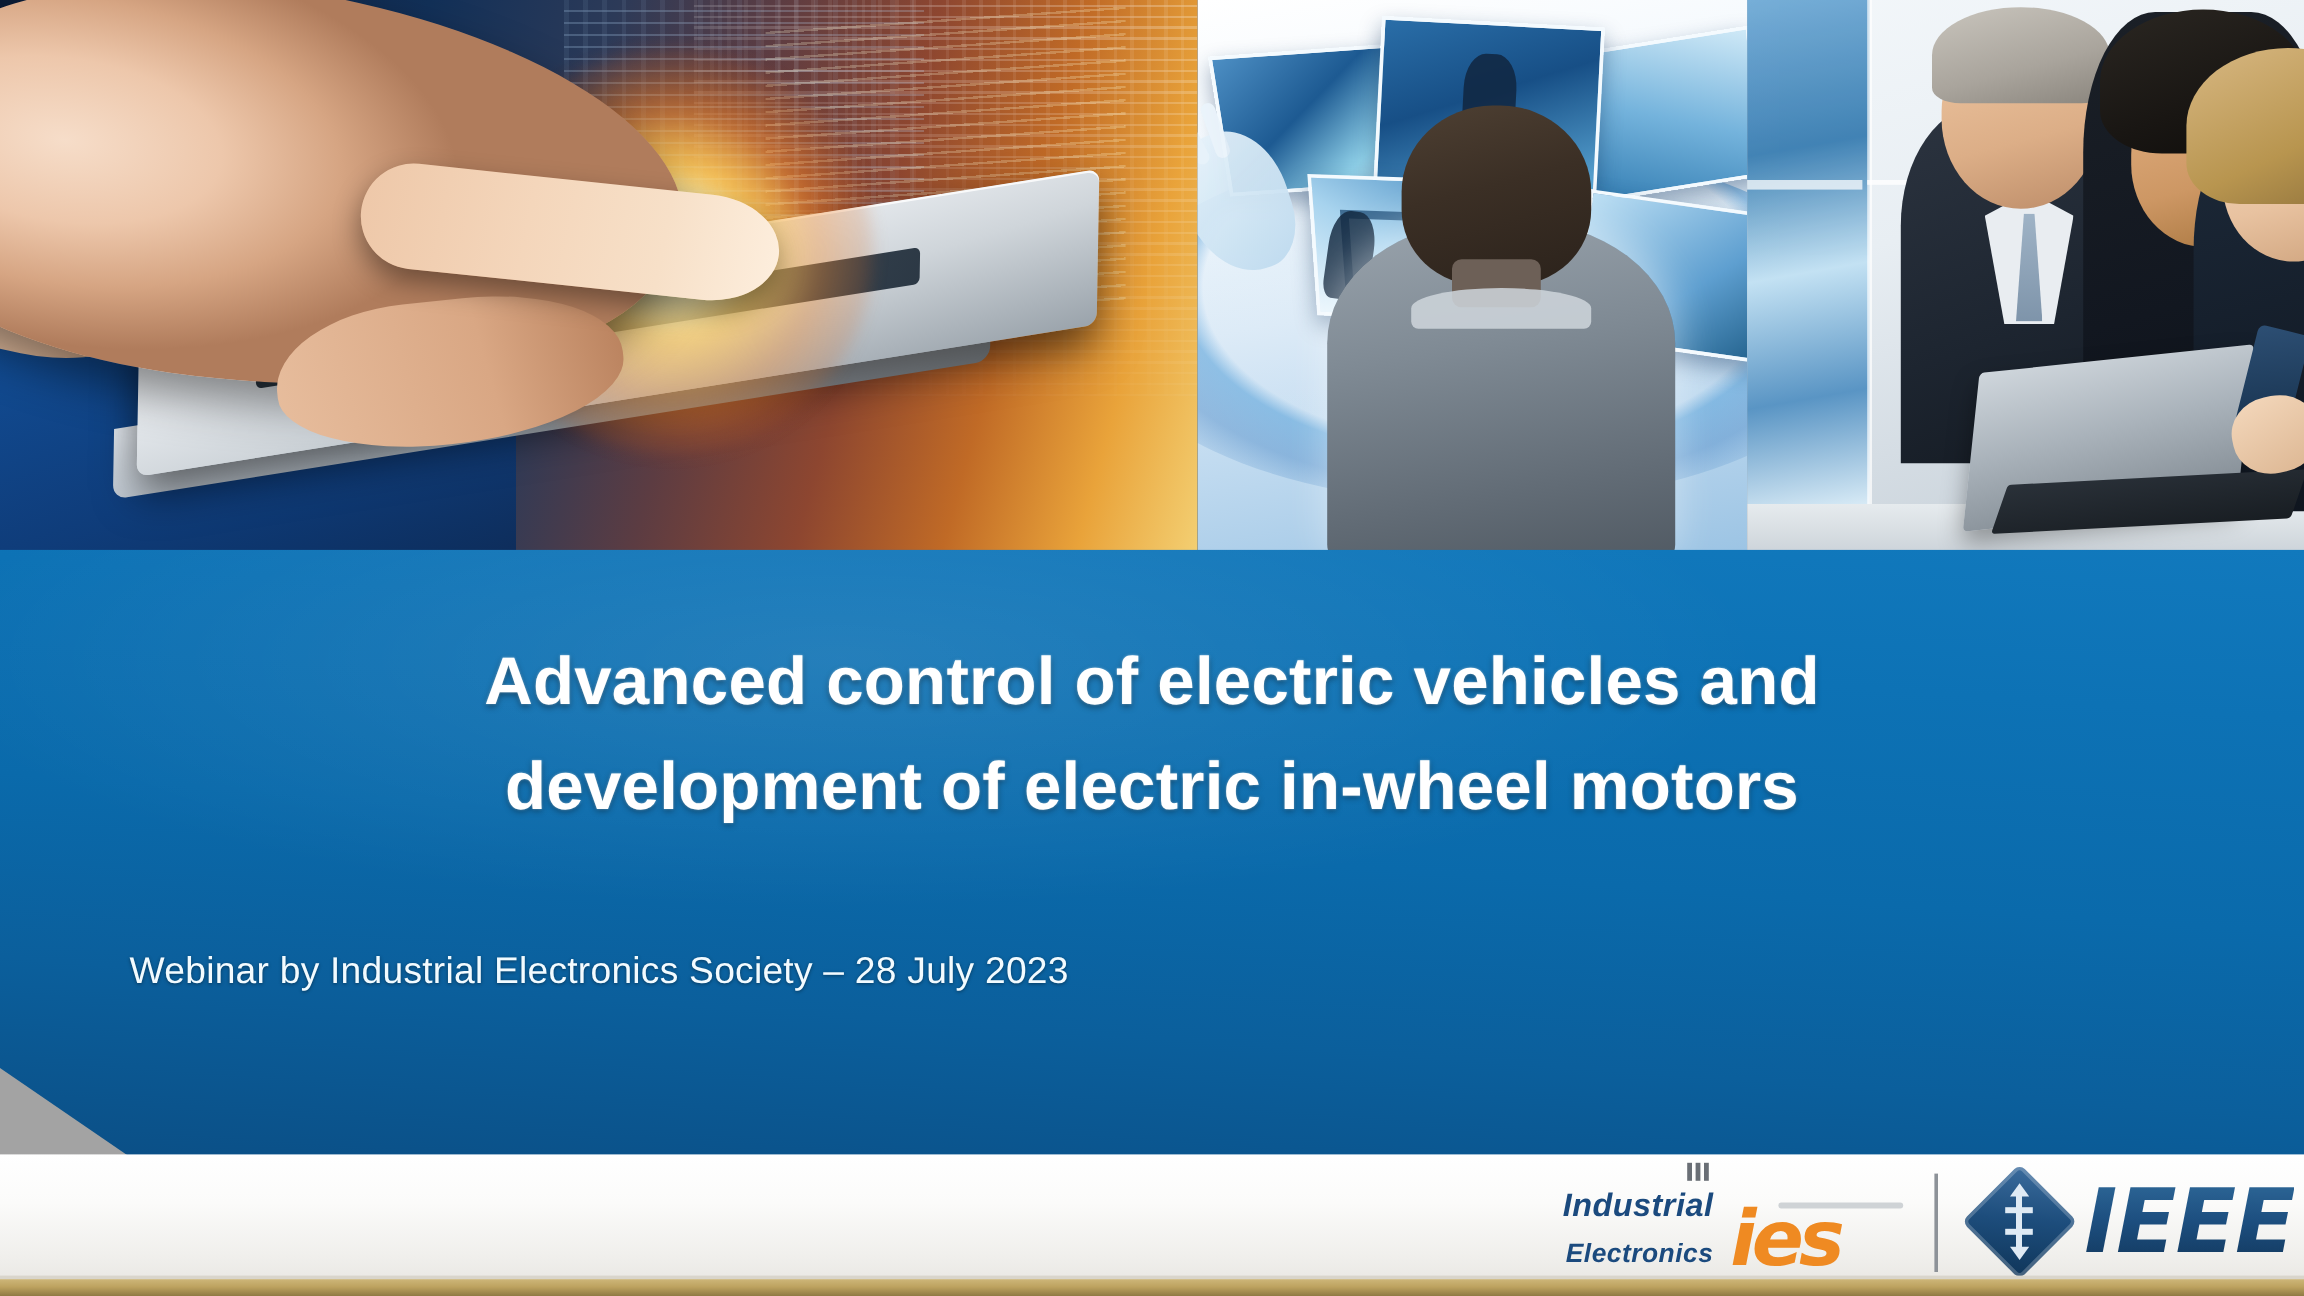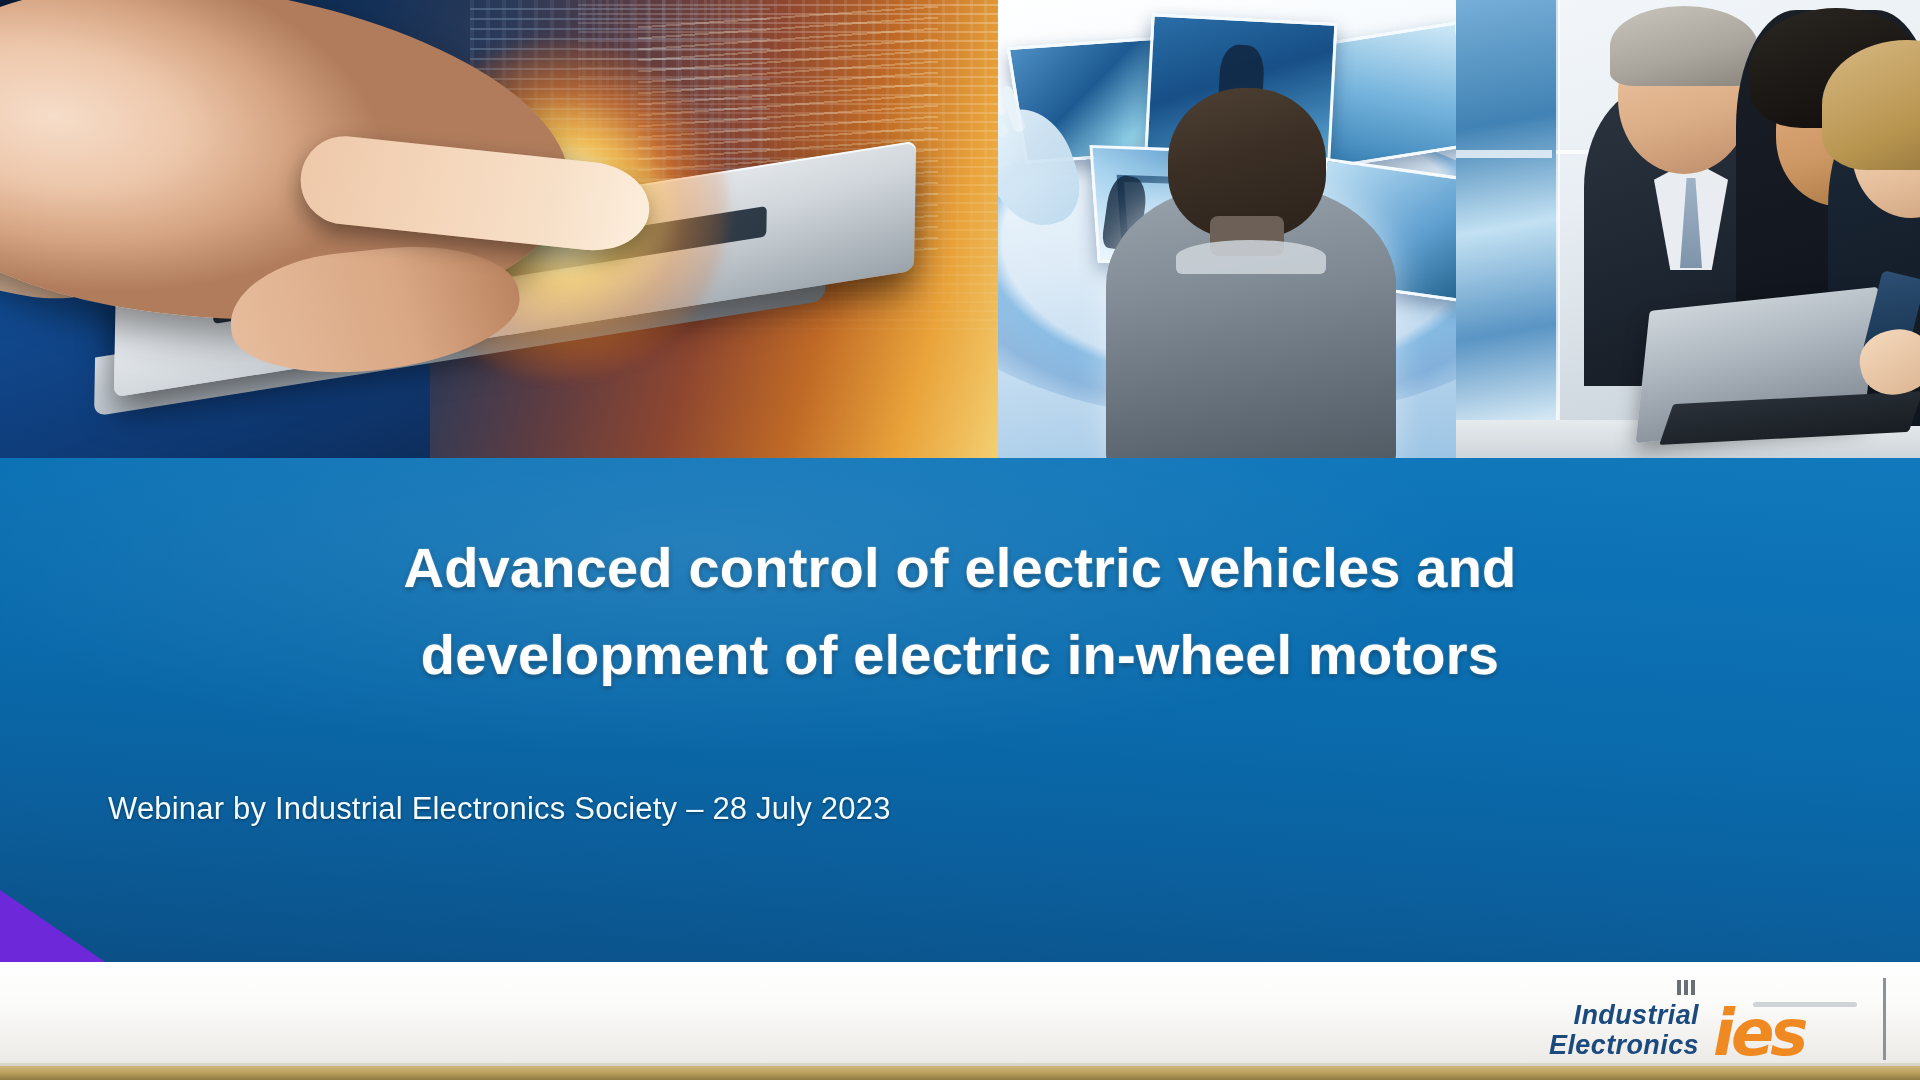--- a/index.html
+++ b/index.html
@@ -1,19 +1,19 @@
 <!DOCTYPE html>
 <html><head>
 <meta charset="utf-8">
 <title>Webinar title slide</title>
 <style>
   html,body{margin:0;padding:0;background:#000;}
   body{width:1920px;height:1080px;overflow:hidden;font-family:"Liberation Sans",sans-serif;}
 
-  #slide{position:relative;width:1920px;height:1080px;overflow:hidden;background:#6d28d9;}
+  #slide{position:relative;width:1920px;height:1080px;overflow:hidden;background:#a3a3a3;}
 
   
   .photo-strip{position:absolute;left:0;top:0;width:1920px;height:460px;display:flex;overflow:hidden;background:#05101e;}
 
   
   .panel1{position:relative;width:998px;height:460px;overflow:hidden;
     background:
       radial-gradient(circle 210px at 560px 210px, rgba(255,255,235,.98) 0%, rgba(255,241,160,.92) 16%, rgba(255,186,60,.72) 34%, rgba(232,108,30,.40) 54%, rgba(150,50,20,.10) 74%, rgba(0,0,0,0) 88%),
       linear-gradient(105deg,#0b1c36 0%,#0d2546 16%,#123058 32%,#2c3a58 46%,#5c3c42 58%,#8d4630 70%,#c06a26 81%,#e9a33a 91%,#f3cf72 100%);
   }
@@ -170,21 +170,21 @@
 
   .logos{position:absolute;right:8px;top:0;height:104px;display:flex;align-items:flex-end;font-style:italic;}
 
   
   .ies{position:relative;display:flex;align-items:flex-end;gap:10px;padding-bottom:2px;}
   .ies-words{position:relative;text-align:right;padding-bottom:4px;}
   .ies-bars{position:absolute;right:4px;top:-20px;display:flex;gap:3px;}
   .ies-bars i{display:block;width:4px;height:15px;background:#6a6f76;}
   .ies-l1,.ies-l2{display:block;font-weight:bold;color:#1b4a7e;letter-spacing:.4px;}
   .ies-l1{font-size:27px;line-height:30px;}
-  .ies-l2{font-size:27px;line-height:30px;}
+  .ies-l2{font-size:22px;line-height:30px;margin-top:11px;}
   .ies-mark{position:relative;width:148px;height:84px;}
   .ies-mark-txt{position:absolute;left:4px;bottom:-6px;font-size:64px;line-height:74px;font-weight:bold;
     color:#ef8a22;letter-spacing:-4px;font-family:"DejaVu Sans",sans-serif;}
   .ies-mark-bar{position:absolute;left:44px;top:22px;width:104px;height:5px;background:#cfd3d6;border-radius:3px;}
 
   .logo-div{width:3px;height:82px;background:#8d9298;margin:0 26px 6px 26px;}
 
   
   .ieee{display:flex;align-items:center;gap:12px;padding-bottom:6px;}
   .ieee-kite{position:relative;width:84px;height:84px;}
@@ -298,20 +298,29 @@
           <span class="ies-l2">Electronics</span>
         </div>
         <div class="ies-mark">
           <div class="ies-mark-bar"></div>
           <div class="ies-mark-txt">ies</div>
         </div>
       </div>
 
       <div class="logo-div"></div>
 
+      <div class="ieee">
+        <div class="ieee-kite">
+          <div class="dia"></div>
+          <div class="arr"></div>
+          <div class="tipu"></div>
+          <div class="tipd"></div>
+        </div>
+        <div class="ieee-txt">IEEE</div>
+      </div>
 
     </div>
 
     <div class="footer-gold-hair"></div>
     <div class="footer-gold"></div>
   </div>
 
 </div>
 
 </body></html>

